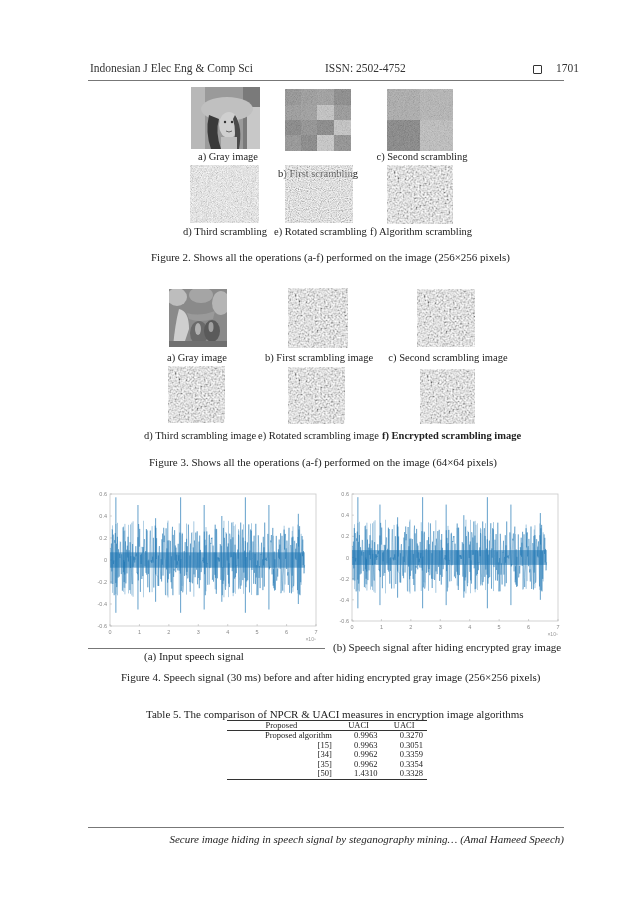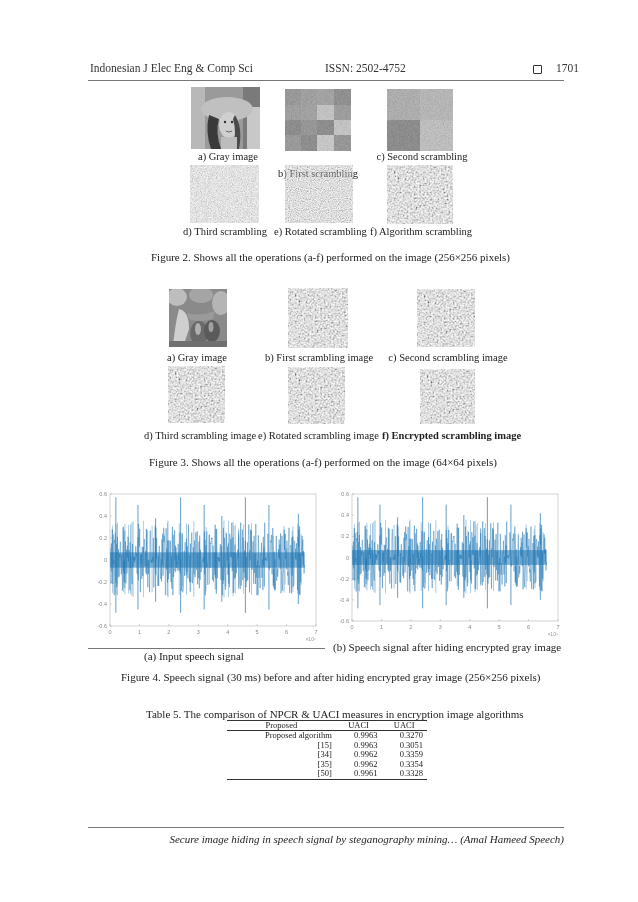--- a/index.html
+++ b/index.html
@@ -400,20 +400,20 @@
         <td>0.9962</td>
         <td>0.3359</td>
       </tr>
     <tr>
         <td>[35]</td>
         <td>0.9962</td>
         <td>0.3354</td>
       </tr>
     <tr>
         <td>[50]</td>
-        <td>0.9961</td>
+        <td>1.4310</td>
         <td>0.3328</td>
       </tr>
   </tbody>
 </table>
 
 <div class="abs ftr-line"></div>
 <div class="abs ftr">Secure image hiding in speech signal by steganography mining… (Amal Hameed Speech)</div>
 
 </body></html>

